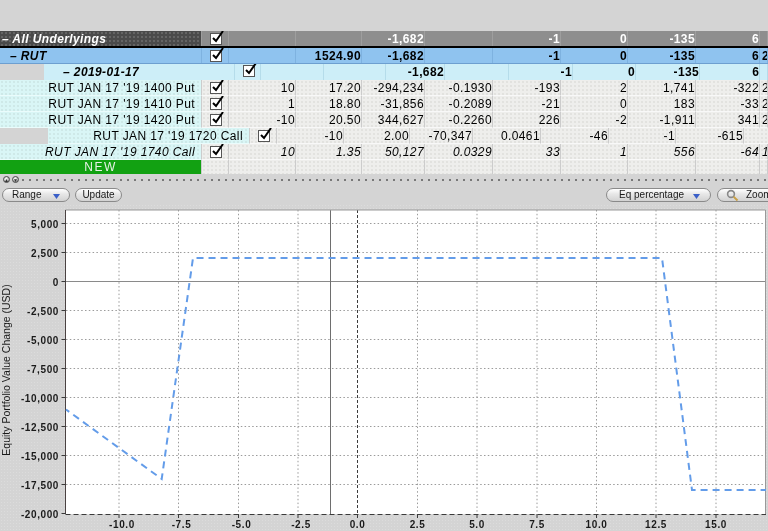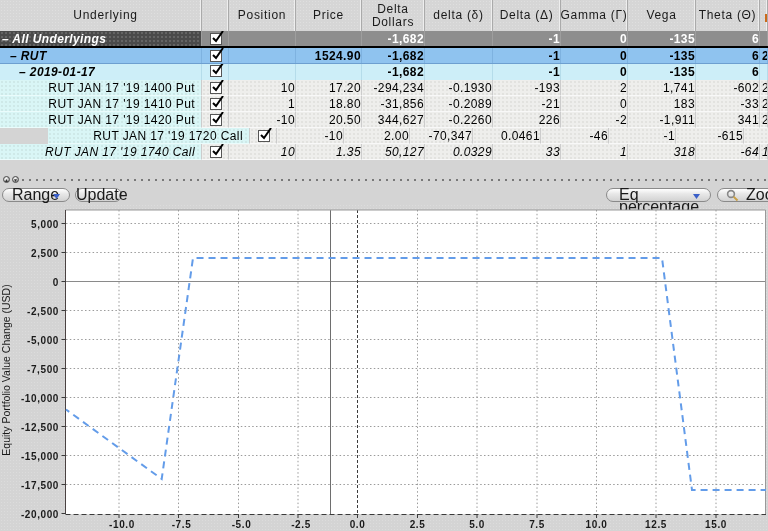--- a/index.html
+++ b/index.html
@@ -65,47 +65,32 @@
 #split { position:absolute; left:0; top:174px; width:768px; height:13px; background:#d4d4d4; }
 .circ { position:absolute; top:2px; width:7px; height:7px; border-radius:50%; border:0.5px solid #4a4a4a;
         background:radial-gradient(circle at 40% 32%, #ffffff, #c6c6c6 50%, #7e7e7e 85%);
         color:#333; font-size:5px; line-height:7px; text-align:center; }
 #dotline { position:absolute; left:22px; right:2px; top:5px; height:2px;
   background-image:repeating-linear-gradient(90deg,#787878 0,#787878 2px,transparent 2px,transparent 7px); }
 
 
 #bar { position:absolute; left:0; top:187px; width:768px; height:18px; background:#d4d4d4; }
 .btn { position:absolute; top:1px; height:14px; border:1px solid #8a8a8a; border-radius:7px;
-       background:linear-gradient(#ffffff,#e8e8e8 40%,#d2d2d2); font-size:16px; line-height:12px;
+       background:linear-gradient(#ffffff,#e8e8e8 40%,#d2d2d2); font-size:10px; line-height:12px;
        color:#1a1a1a; text-align:center; }
 
 
 #chart { position:absolute; left:0; top:205px; width:768px; height:326px; }
 </style>
 </head>
 <body>
 <div id="app">
 
 <div id="tbl">
 
-  <div class="row" id="hdr">
-    <div class="c w0" style="padding-left:10px;">Underlying</div>
-        <div class="c w1"></div>
-    <div class="c w2">Position</div>
-        <div class="c w3">Price</div>
-    <div class="c w4">Delta<br>Dollars</div>
-        <div class="c w5">delta (δ)</div>
-    <div class="c w6">Delta (Δ)</div>
-        <div class="c w7">Gamma (Γ)</div>
-    <div class="c w8">Vega</div>
-        <div class="c w9">Theta (Θ)</div>
-    <div class="c w10">
-          <span style="position:absolute;left:5px;top:14px;width:2.5px;height:8px;background:#cc6a1a;"></span>
-        </div>
-  </div>
 
   <div class="row rAll">
     <div class="c w0 first ddots tree">– All Underlyings</div>
     <div class="c w1">
           <span class="cb">
             <svg width="16" height="16">
               <polyline points="3,8 6,11 13,1" stroke="#000" stroke-width="2" fill="none"></polyline>
             </svg>
           </span>
         </div>
@@ -135,21 +120,21 @@
     <div class="c w4 num">-1,682</div>
         <div class="c w5 num"></div>
     <div class="c w6 num">-1</div>
         <div class="c w7 num">0</div>
     <div class="c w8 num">-135</div>
         <div class="c w9 num">6</div>
     <div class="c w10" style="padding-left:2px;">2</div>
   </div>
 
   <div class="row r2019">
-    <div class="c w0 tree" style="padding-left:19px;">– 2019-01-17</div>
+    <div class="c w0 tree" style="padding-left:19px;margin-left:44px;">– 2019-01-17</div>
     <div class="c w1">
           <span class="cb" style="top:1px;">
             <svg width="16" height="16">
               <polyline points="3,8 6,11 13,1" stroke="#000" stroke-width="2" fill="none"></polyline>
             </svg>
           </span>
         </div>
     <div class="c w2 num"></div>
         <div class="c w3 num"></div>
     <div class="c w4 num">-1,682</div>
@@ -170,21 +155,21 @@
             </svg>
           </span>
         </div>
     <div class="c w2 num dots">10</div>
         <div class="c w3 num dots">17.20</div>
     <div class="c w4 num dots">-294,234</div>
         <div class="c w5 num dots">-0.1930</div>
     <div class="c w6 num dots">-193</div>
         <div class="c w7 num dots">2</div>
     <div class="c w8 num dots">1,741</div>
-        <div class="c w9 num dots">-602</div>
+        <div class="c w9 num dots">-322</div>
     <div class="c w10 dots" style="padding-left:2px;">2</div>
   </div>
   <div class="row opt" style="top:96px;">
     <div class="c w0 first dots lbl">RUT JAN 17 '19 1410 Put</div>
     <div class="c w1 dots">
           <span class="cb">
             <svg width="16" height="16">
               <polyline points="3,8 6,11 13,1" stroke="#000" stroke-width="2" fill="none"></polyline>
             </svg>
           </span>
@@ -245,25 +230,38 @@
               <polyline points="3,8 6,11 13,1" stroke="#000" stroke-width="2" fill="none"></polyline>
             </svg>
           </span>
         </div>
     <div class="c w2 num dots">10</div>
         <div class="c w3 num dots">1.35</div>
     <div class="c w4 num dots">50,127</div>
         <div class="c w5 num dots">0.0329</div>
     <div class="c w6 num dots">33</div>
         <div class="c w7 num dots">1</div>
-    <div class="c w8 num dots">318</div>
+    <div class="c w8 num dots">556</div>
         <div class="c w9 num dots">-64</div>
     <div class="c w10 dots" style="padding-left:2px;">1</div>
   </div>
 
+  <div class="row rNew">
+    <div class="c w0 first">NEW</div>
+    <div class="c w1 dots"></div>
+    <div class="c w2 dots"></div>
+        <div class="c w3 dots"></div>
+    <div class="c w4 dots"></div>
+        <div class="c w5 dots"></div>
+    <div class="c w6 dots"></div>
+        <div class="c w7 dots"></div>
+    <div class="c w8 dots"></div>
+        <div class="c w9 dots"></div>
+    <div class="c w10 dots"></div>
+  </div>
 </div>
 
 <div id="split">
   <div class="circ" style="left:3px;">▲</div>
   <div class="circ" style="left:12px;">▼</div>
   <div id="dotline"></div>
 </div>
 
 <div id="bar">
   <div class="btn" style="left:2px; width:68px; text-align:left; padding-left:9px;">Range

